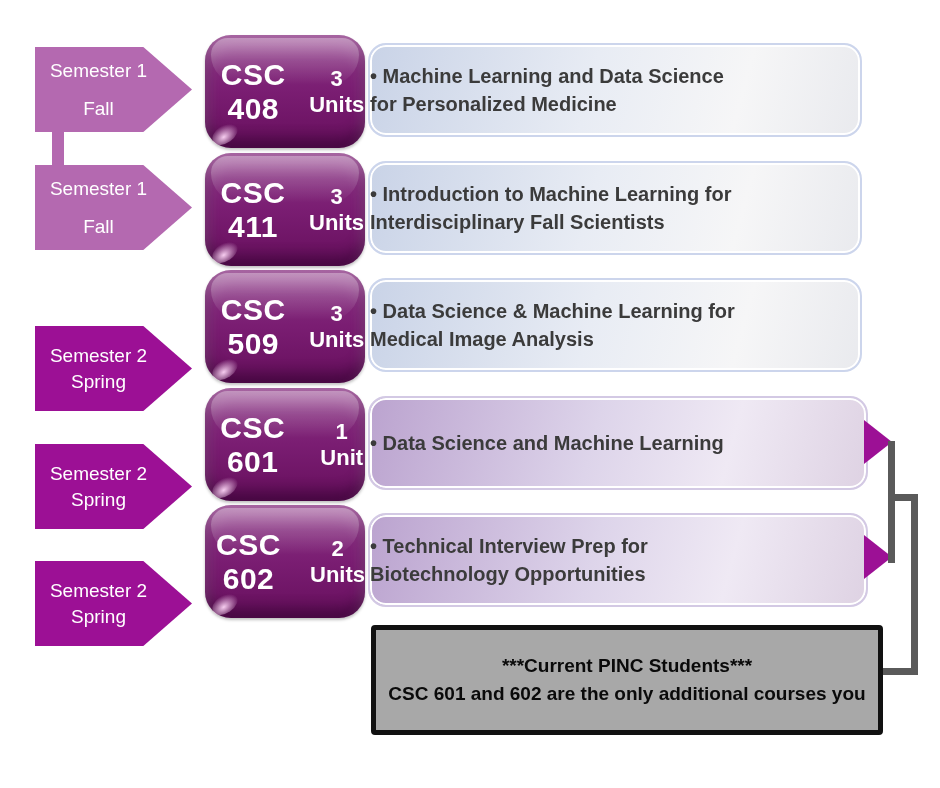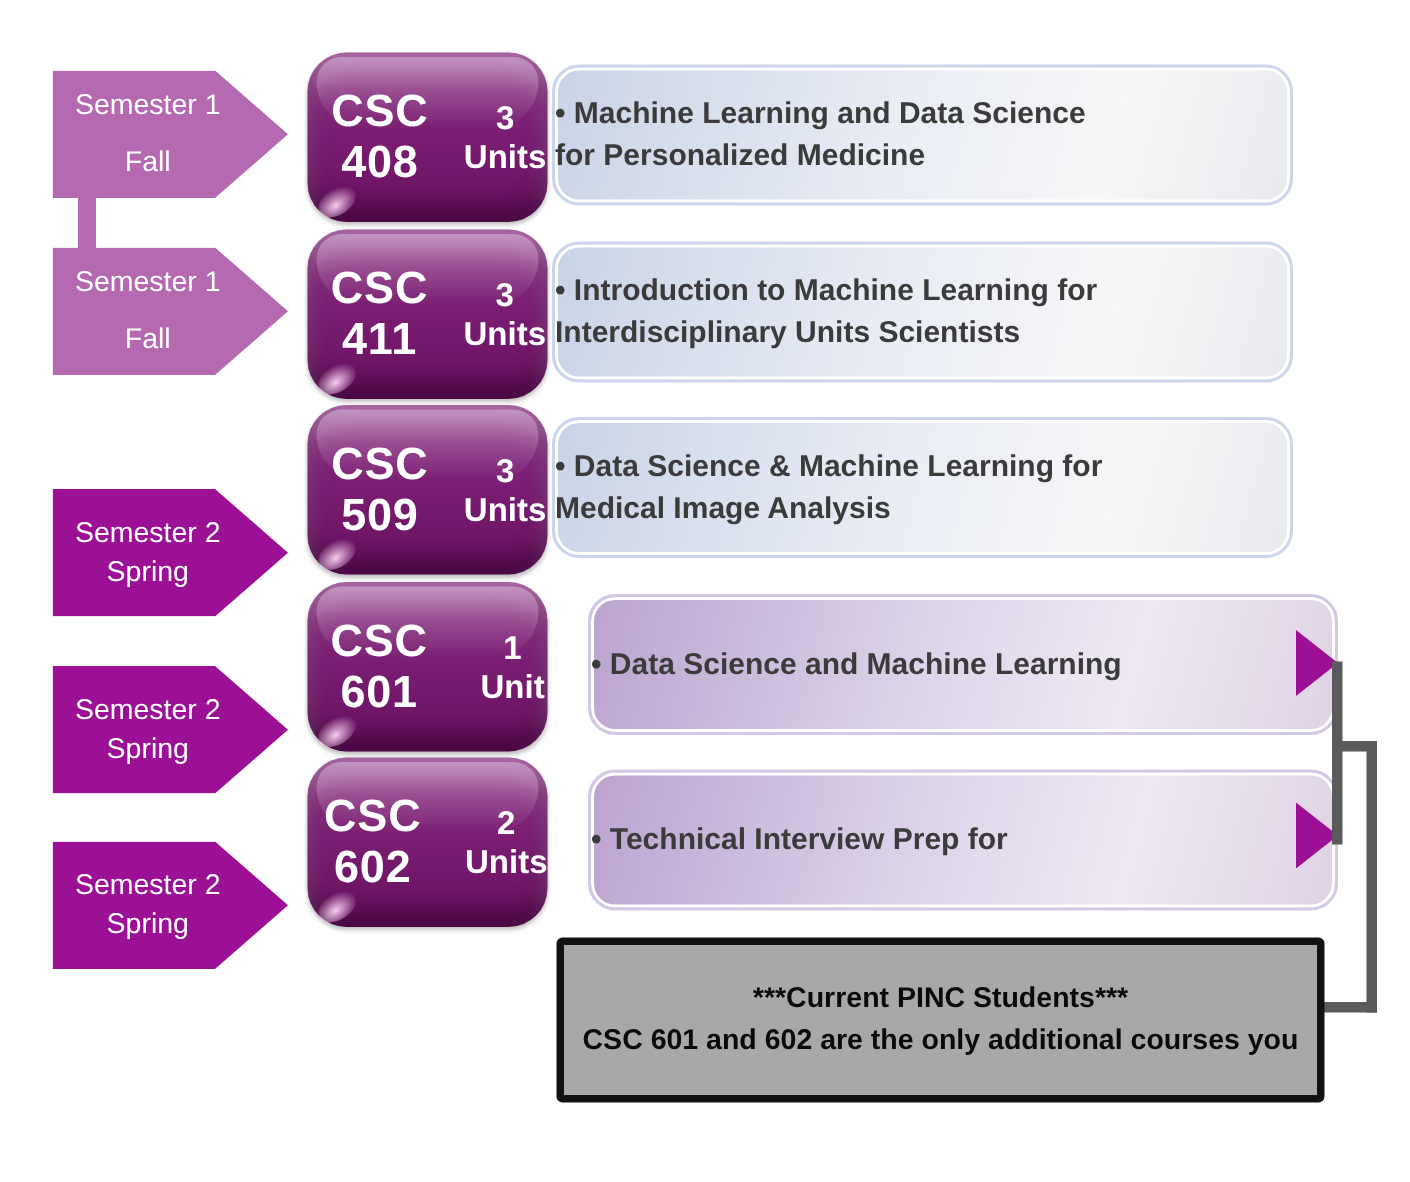--- a/index.html
+++ b/index.html
@@ -53,21 +53,21 @@
     font-size:20px;font-weight:700;color:#3b3b3b;text-align:center;line-height:1.42;
   }
   .desc.blue{
     width:494px;
     background:linear-gradient(105deg,#c9d3e7 0%,#e8ecf4 45%,#f6f6f7 75%,#e9eaee 100%);
     border:2px solid #ccd5ec;box-shadow:inset 0 0 0 2px #ffffff;
   }
   .desc.purple{
     width:500px;
     background:linear-gradient(105deg,#bba3cf 0%,#ddd4ea 45%,#efe9f4 72%,#ded2e3 100%);
-    border:2px solid #d3c9e4;box-shadow:inset 0 0 0 2px #ffffff;margin-left:24px;
+    border:2px solid #d3c9e4;box-shadow:inset 0 0 0 2px #ffffff;
   }
   
   .right-tri{
     position:absolute;width:28px;height:44px;background:#9c1095;
     clip-path:polygon(0 0,100% 50%,0 100%);
   }
   
   .gray-seg{position:absolute;background:#5a5a5a;}
   
   .note-box{
@@ -105,21 +105,21 @@
     <div class="sem-arrow light">
       <span class="sem-line">Semester 1</span>
       <span class="sem-line">Fall</span>
     </div>
     <div class="course-box">
       <div class="course-code">CSC 411</div>
       <div class="course-units">3 Units</div>
     </div>
     <div class="desc blue">
       <div class="desc-line">• Introduction to Machine Learning for</div>
-      <div class="desc-line">Interdisciplinary Units Scientists</div>
+      <div class="desc-line">Interdisciplinary Fall Scientists</div>
     </div>
   </div>
 
   <div class="row" style="top:270px;">
     <div class="sem-arrow dark">
       <span class="sem-line">Semester 2</span>
       <span class="sem-line">Spring</span>
     </div>
     <div class="course-box">
       <div class="course-code">CSC 509</div>
@@ -149,20 +149,21 @@
     <div class="sem-arrow dark">
       <span class="sem-line">Semester 2</span>
       <span class="sem-line">Spring</span>
     </div>
     <div class="course-box spread">
       <div class="course-code">CSC 602</div>
       <div class="course-units">2 Units</div>
     </div>
     <div class="desc purple">
       <div class="desc-line">• Technical Interview Prep for</div>
+      <div class="desc-line">Biotechnology Opportunities</div>
     </div>
   </div>
 
   <div class="right-tri" style="left:864px;top:420px;"></div>
   <div class="right-tri" style="left:864px;top:535px;"></div>
 
   <div class="gray-seg" style="left:888px;top:441px;width:7px;height:122px;"></div>
   <div class="gray-seg" style="left:888px;top:494px;width:30px;height:7px;"></div>
   <div class="gray-seg" style="left:911px;top:494px;width:7px;height:181px;"></div>
   <div class="gray-seg" style="left:880px;top:668px;width:38px;height:7px;"></div>

